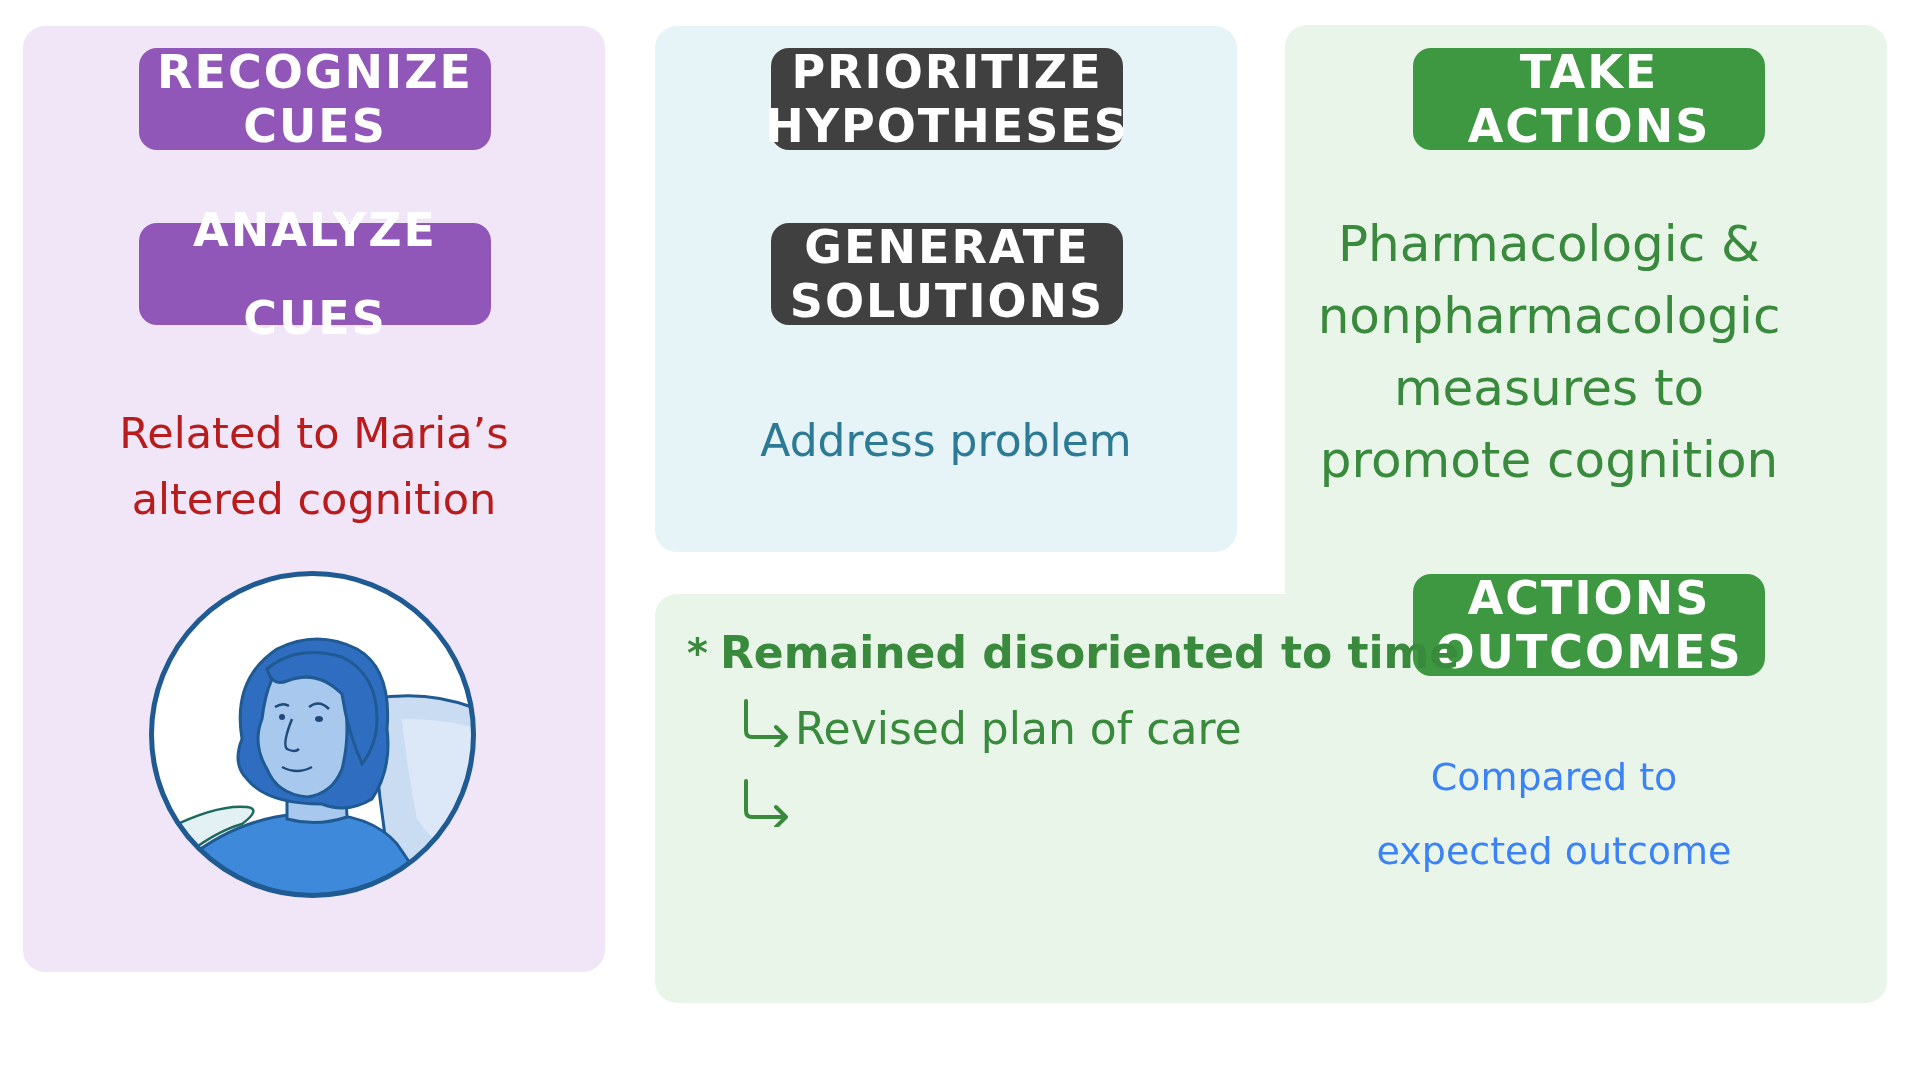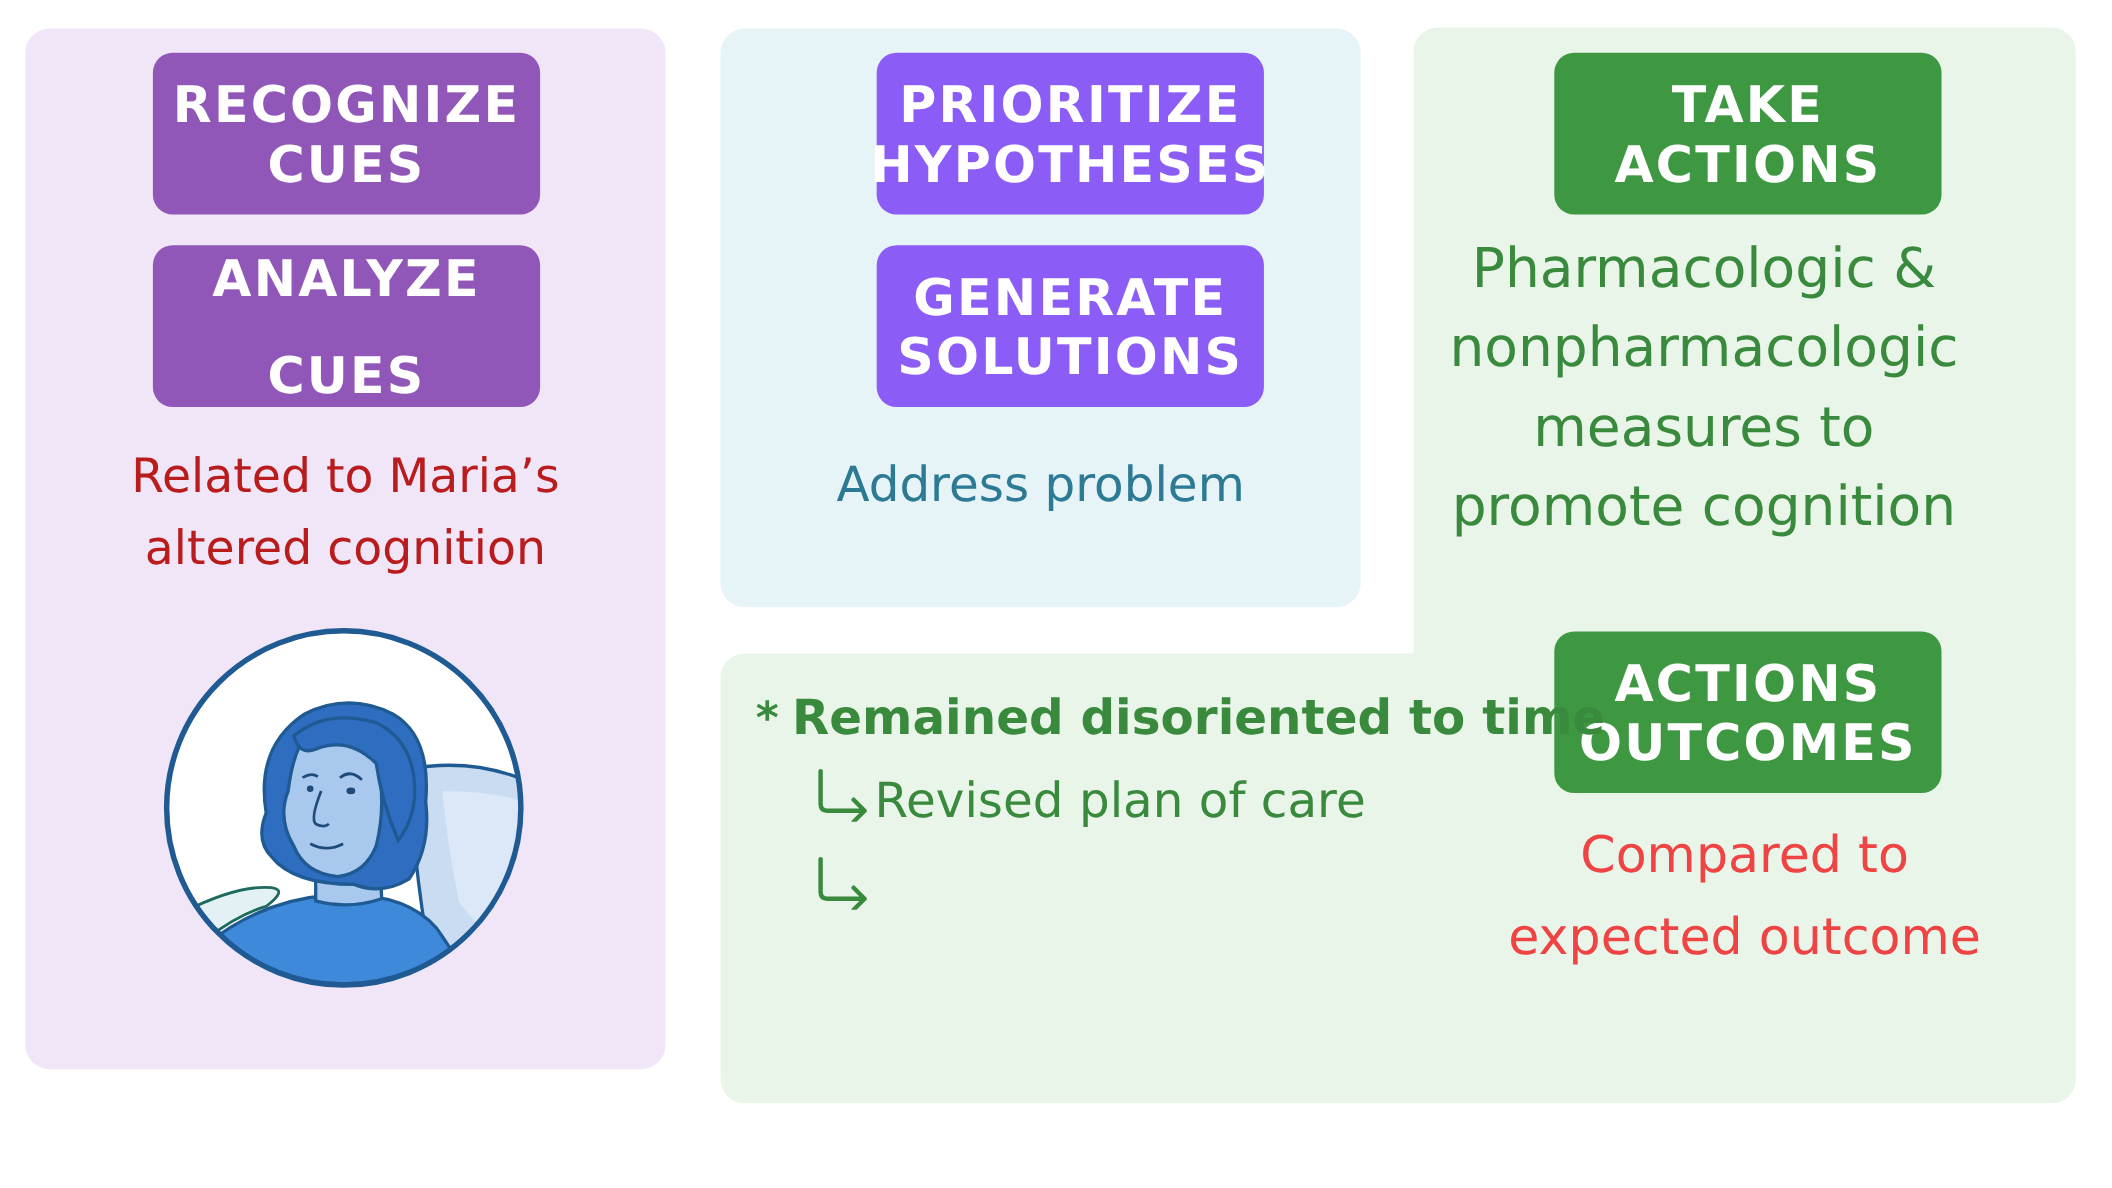--- a/index.html
+++ b/index.html
@@ -9,38 +9,38 @@
   .panel { position: absolute; border-radius: 22px; }
   #panel-left { left: 23px; top: 26px; width: 582px; height: 946px; background: #F0E6F7; }
   #panel-mid  { left: 655px; top: 26px; width: 582px; height: 526px; background: #E6F3F7; }
 
   
   #panel-green-top { position:absolute; left: 1285px; top: 25px; width: 602px; height: 600px; background: #E9F5E9; border-radius: 22px 22px 0 0; }
   #panel-green-bot { position:absolute; left: 655px; top: 594px; width: 1232px; height: 409px; background: #E9F5E9; border-radius: 22px 0 22px 22px; }
   #panel-green-bot::after { content:""; position:absolute; right:0; bottom:0; width:22px; height:22px; background:#E9F5E9; border-radius: 0 0 22px 0; }
 
   .step-btn {
-    position: absolute; width: 352px; height: 147px; border-radius: 18px;
+    position: absolute; width: 352px; height: 102px; border-radius: 18px;
     display: flex; flex-direction: column; align-items: center; justify-content: center;
     color: #ffffff; font-family: "DejaVu Sans", sans-serif; font-weight: bold;
     font-size: 46px; line-height: 54px; letter-spacing: 2px; text-align: center;
     cursor: pointer;
   }
   .btn-purple { background: #9157B8; }
-  .btn-blue   { background: #8b5cf6; margin-left: 26px; }
+  .btn-blue   { background: #404040; }
   .btn-green  { background: #3E9842; align-items: center; }
 
   .hand {
     position: absolute; font-family: "DejaVu Sans", sans-serif; text-align: center;
     white-space: nowrap;
   }
   #left-desc { left: 23px; width: 582px; top: 400px; color: #b91c1c; font-size: 43px; line-height: 66px; }
   #mid-desc  { left: 655px; width: 582px; top: 408px; color: #2C7A93; font-size: 44px; line-height: 66px; }
   #take-desc { left: 1285px; width: 528px; top: 208px; color: #3A8A3E; font-size: 50px; line-height: 72px; }
-  #eval-desc { left: 1285px; width: 602px; top: 740px; color: #ef4444; font-size: 46px; line-height: 74px; }
+  #eval-desc { left: 1253px; width: 602px; top: 740px; color: #3b82f6; font-size: 38px; line-height: 74px; }
 
   #notes { position: absolute; left: 687px; top: 625px; color: #3A8A3E; font-family: "DejaVu Sans", sans-serif; }
   .note-head { font-size: 44px; font-weight: bold; line-height: 56px; white-space: nowrap; display:flex; align-items:center; }
   .note-head .star { margin-right: 12px; font-size: 40px; }
   .note-item { display: flex; align-items: flex-start; margin-left: 53px; margin-top: 16px; }
   .note-item .arrow { width: 55px; height: 50px; flex: none; }
   .note-item .txt { font-size: 44px; line-height: 64px; white-space: nowrap; }
 
   #avatar { position: absolute; left: 147px; top: 569px; width: 331px; height: 331px; }
 </style>

